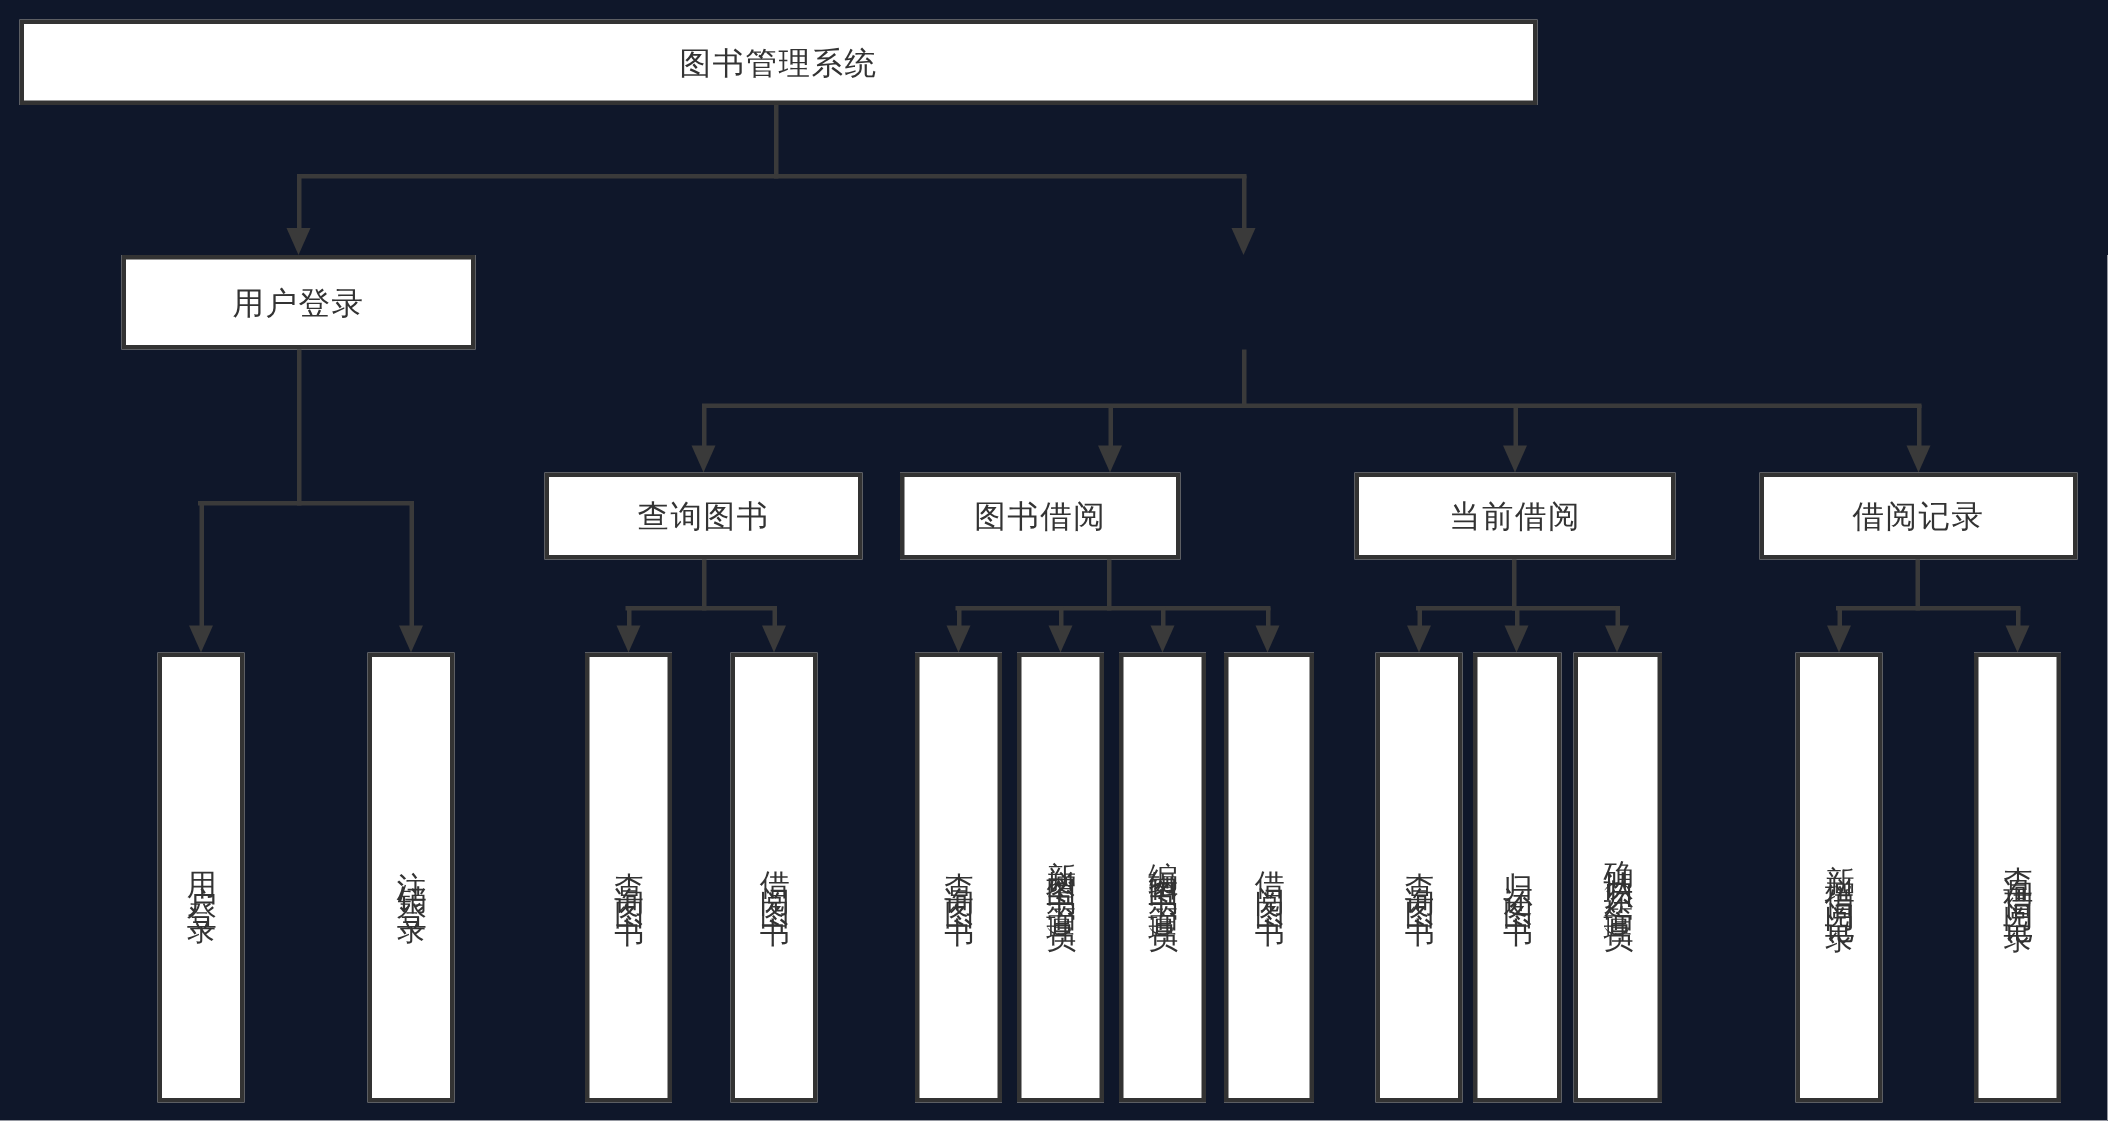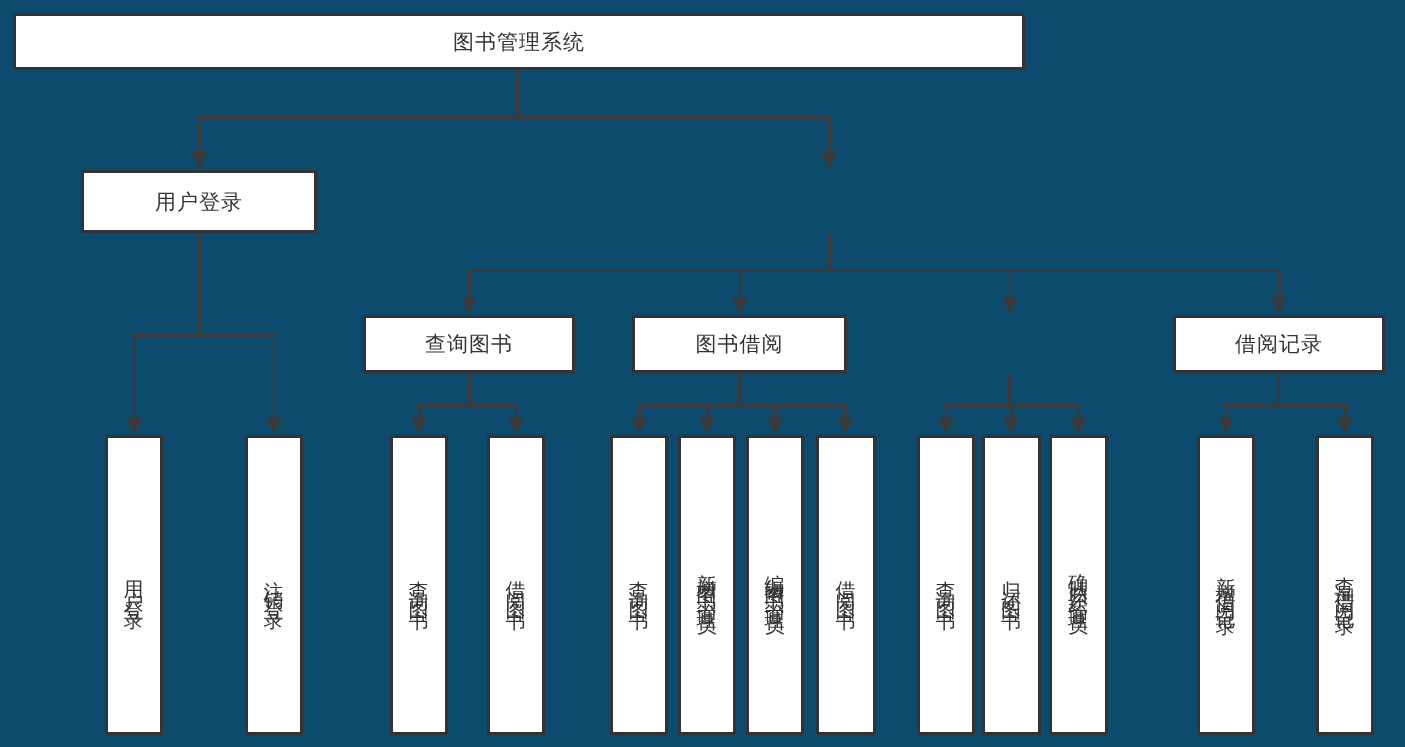--- a/index.html
+++ b/index.html
@@ -4,21 +4,21 @@
 <style>
   :root{
     --line:#3a3a3a;
     --border:#333333;
     --text:#333333;
   }
   html,body{margin:0;padding:0;background:#ffffff;}
   .canvas{
     position:relative;
     width:1405px;height:747px;
-    background:#0c4a6e;
+    background:#0f172a;
     font-family:"Liberation Sans", sans-serif;
     overflow:hidden;
   }
   .node{
     position:absolute;
     box-sizing:border-box;
     border:3px solid var(--border);
     background:#ffffff;
     display:flex;align-items:center;justify-content:center;
     color:var(--text);
@@ -80,22 +80,25 @@
   <div class="vline" style="left:828px;top:233px;height:39px;"></div>
   <div class="hline" style="left:468px;top:269px;width:813px;"></div>
   <div class="drop" style="left:461px;top:270px;height:45px;"></div>
   <div class="drop" style="left:732px;top:270px;height:45px;"></div>
   <div class="drop" style="left:1002px;top:270px;height:45px;"></div>
   <div class="drop" style="left:1271px;top:270px;height:45px;"></div>
 
   <div class="node h" style="left:363px;top:315px;width:212px;height:58px;">
     <span>查询图书</span>
   </div>
-  <div class="node h" style="left:632px;top:315px;width:215px;height:58px;">
+  <div class="node h" style="left:600px;top:315px;width:187px;height:58px;">
     <span>图书借阅</span>
+  </div>
+  <div class="node h" style="left:903px;top:315px;width:214px;height:58px;">
+    <span>当前借阅</span>
   </div>
   <div class="node h" style="left:1173px;top:315px;width:212px;height:58px;">
     <span>借阅记录</span>
   </div>
 
   <div class="vline" style="left:468px;top:373px;height:34px;"></div>
   <div class="hline" style="left:417px;top:404px;width:101px;"></div>
   <div class="drop" style="left:411px;top:405px;height:30px;"></div>
   <div class="drop" style="left:508px;top:405px;height:30px;"></div>
 

